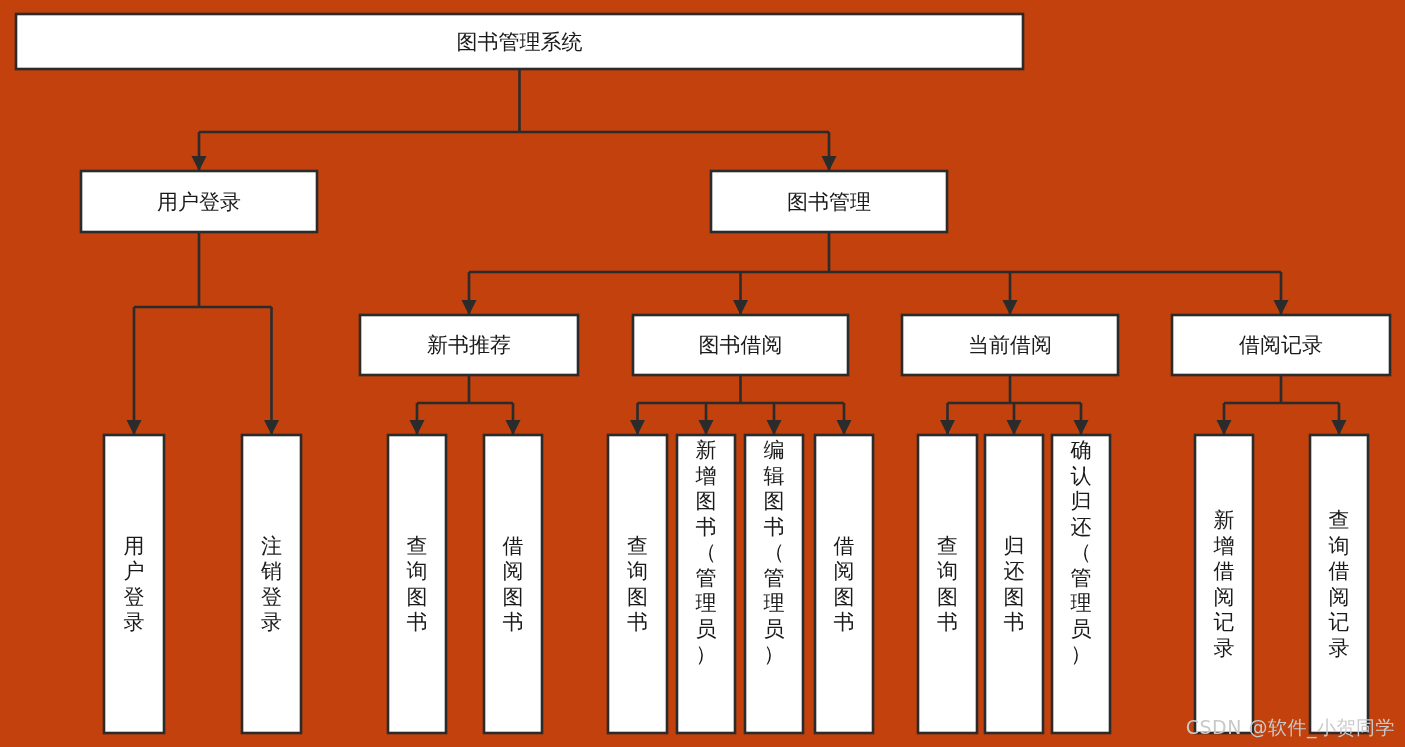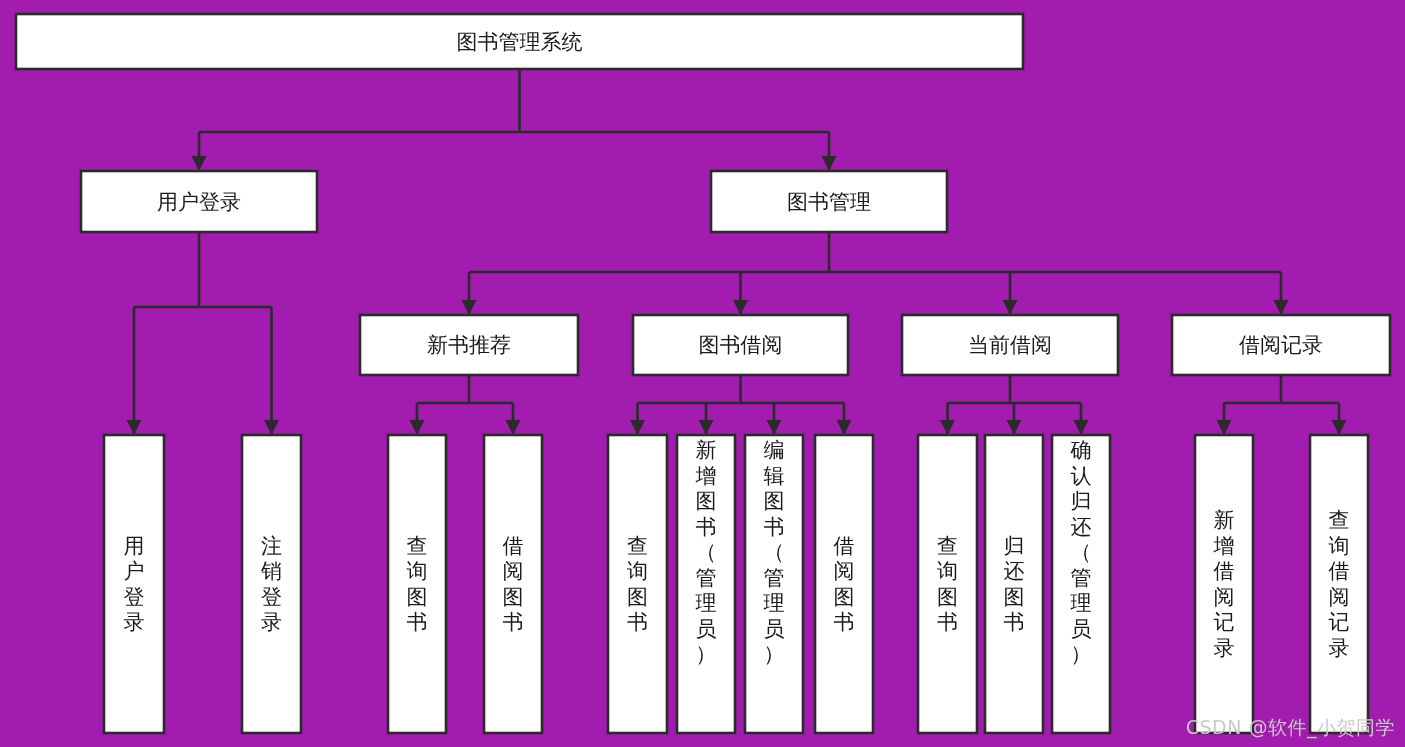--- a/index.html
+++ b/index.html
@@ -11,21 +11,21 @@
   body {
     width: 1405px;
     height: 747px;
     font-family: "DejaVu Sans", "Liberation Sans", sans-serif;
     overflow: hidden;
   }
   #diagram-root {
     position: relative;
     width: 1405px;
     height: 747px;
-    background: #a21caf;
+    background: #c2410c;
   }
   svg#tree-svg {
     position: absolute;
     left: 0;
     top: 0;
     width: 1405px;
     height: 747px;
     display: block;
   }
   .node-box {

